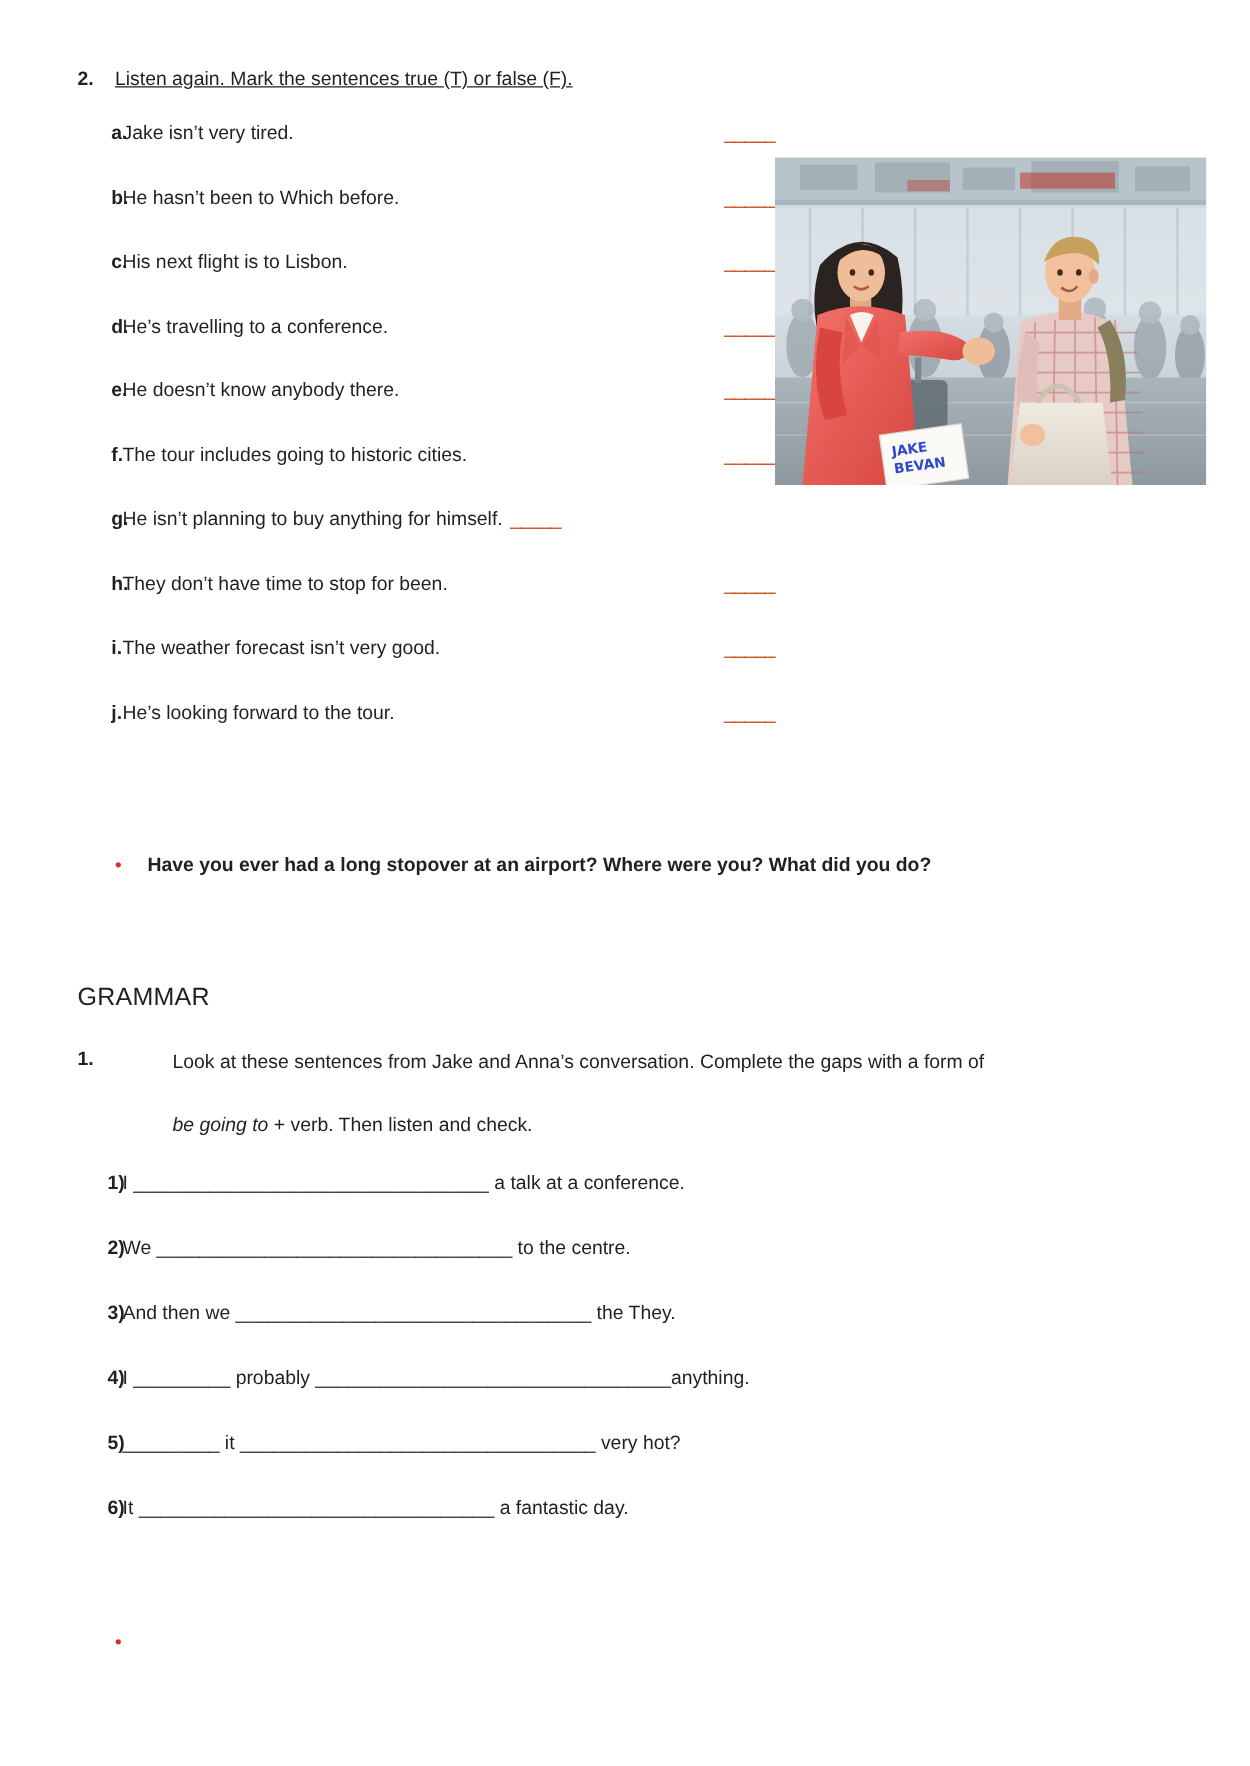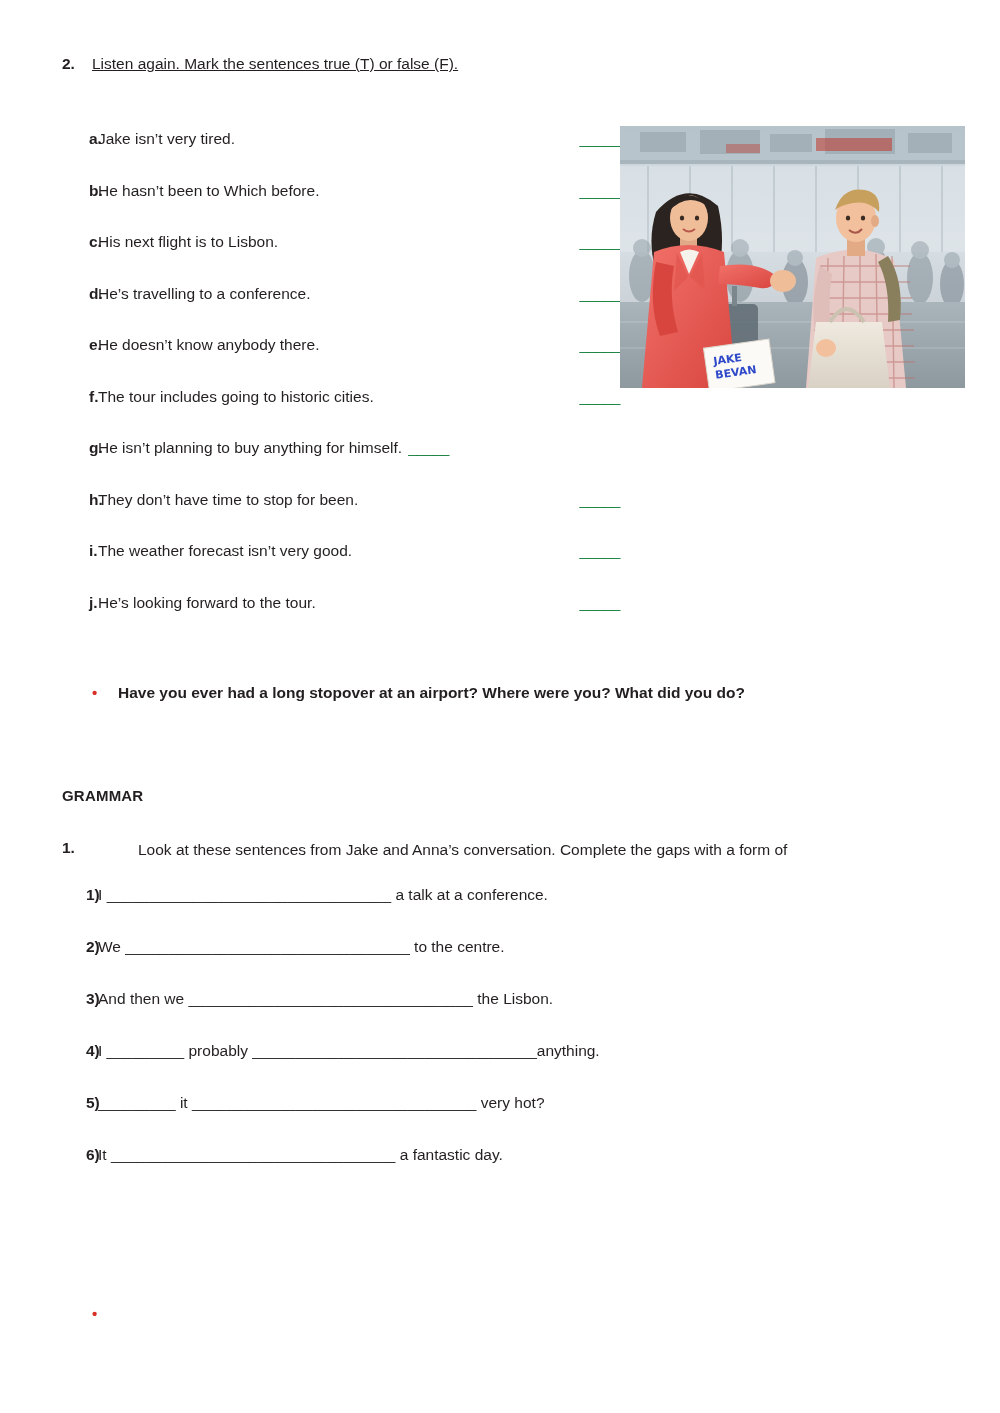--- a/index.html
+++ b/index.html
@@ -63,23 +63,22 @@
   .tf-text {
     flex: 0 0 auto;
     white-space: nowrap;
   }
   .tf-gap {
     flex: 1 1 auto;
   }
   .tf-blank {
     flex: 0 0 auto;
     letter-spacing: -0.5px;
-    color: #15803d;
+    color: #c2410c;
     padding-right: 2px;
-    margin-top: 32px;
   }
   .tf-row.tight .tf-gap { flex: 0 0 6px; }
 
   
   .photo {
     position: absolute;
     left: 620px;
     top: 126px;
     width: 345px;
     height: 262px;
@@ -105,22 +104,22 @@
     padding-top: 3px;
   }
   #bullet-1 { left: 92px; top: 682px; width: 860px; }
   #bullet-2 { left: 92px; top: 1303px; width: 860px; }
 
   
   .section-title {
     position: absolute;
     left: 62px;
     top: 787px;
-    font-size: 15px;
-    font-weight: bold;
+    font-size: 20px;
+    font-weight: normal;
     letter-spacing: 0.2px;
     text-align: center;
   }
   .gram1 {
     position: absolute;
     left: 62px;
     top: 839px;
     width: 900px;
   }
   .gram-head {
@@ -397,20 +396,21 @@
     <span>Have you ever had a long stopover at an airport? Where were you? What did you do?</span>
   </div>
 
   <div class="section-title">GRAMMAR</div>
 
   <div class="gram1">
     <div class="gram-head">
       <span class="ex-num">1.</span>
       <span class="gram-head-text">
         <span>Look at these sentences from Jake and Anna’s conversation. Complete the gaps with a form of</span>
+        <span class="l2"><em>be going to</em><span> + verb. Then listen and check.</span></span>
       </span>
     </div>
 
     <div class="gap-list">
 
       <div class="gap-row">
         <span class="gap-num">1)</span>
         <span class="gap-text">I </span>
         <span class="gap-text ul">_________________________________</span>
         <span class="gap-text"> a talk at a conference.</span>
@@ -420,21 +420,21 @@
         <span class="gap-num">2)</span>
         <span class="gap-text">We </span>
         <span class="gap-text ul">_________________________________</span>
         <span class="gap-text"> to the centre.</span>
       </div>
 
       <div class="gap-row">
         <span class="gap-num">3)</span>
         <span class="gap-text">And then we </span>
         <span class="gap-text ul">_________________________________</span>
-        <span class="gap-text"> the Lisbon.</span>
+        <span class="gap-text"> the They.</span>
       </div>
 
       <div class="gap-row">
         <span class="gap-num">4)</span>
         <span class="gap-text">I _________ probably </span>
         <span class="gap-text ul">_________________________________</span>
         <span class="gap-text">anything.</span>
       </div>
 
       <div class="gap-row">

